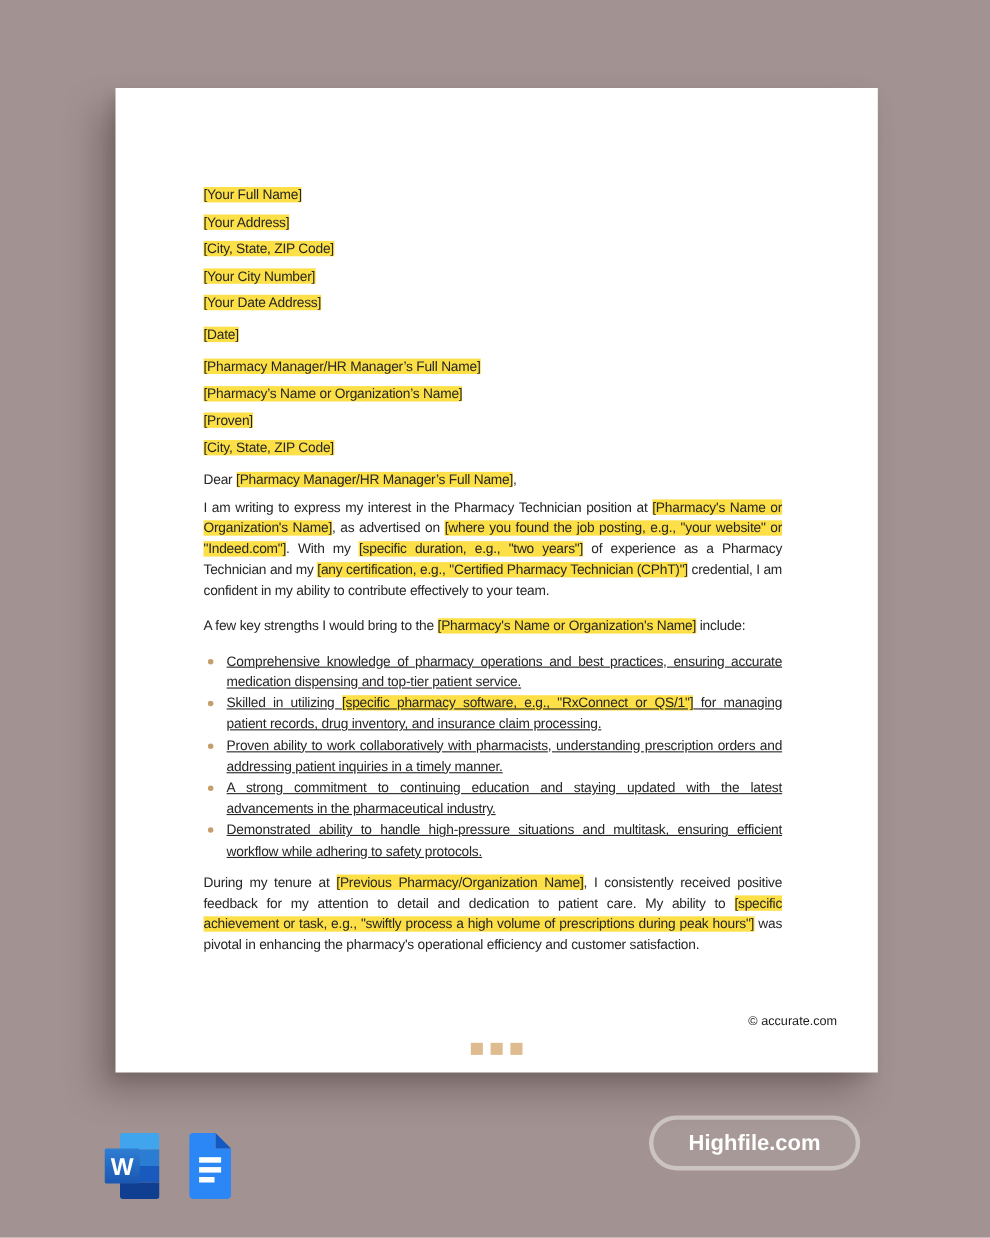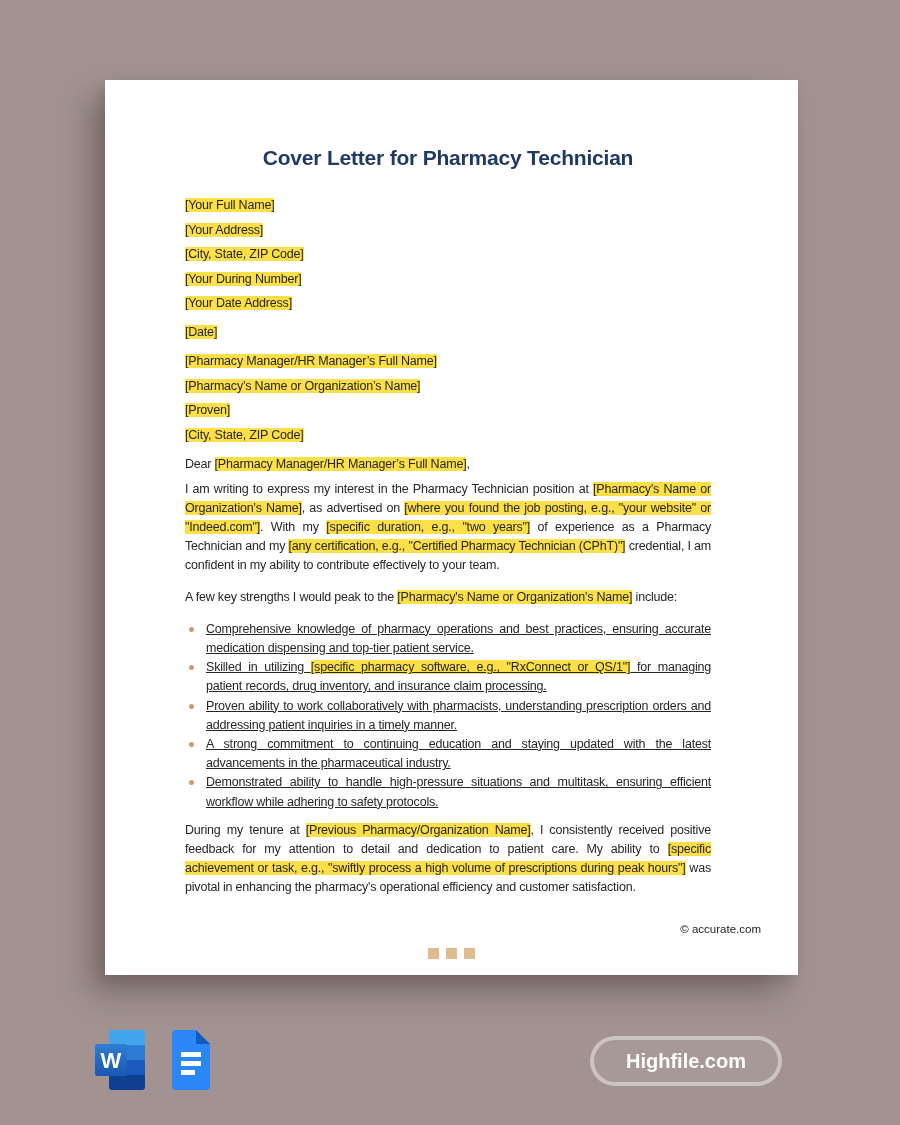--- a/index.html
+++ b/index.html
@@ -23,60 +23,59 @@
   .bullets li{position:relative;padding-left:21px;text-align:justify;}
   .bullets li::before{content:"";position:absolute;left:4px;top:7px;width:5px;height:5px;border-radius:50%;background:#c79e6b;}
   .closing{margin-top:9px;text-align:justify;}
   .copyright{position:absolute;right:37px;bottom:40px;font-size:11.5px;letter-spacing:0;color:#1c1c1c;}
   .dots{position:absolute;left:0;right:0;bottom:16px;display:flex;justify-content:center;gap:7px;}
   .dot{width:11px;height:11px;background:#debc90;display:block;}
 
   
   .word-icon{position:absolute;left:95px;top:1030px;width:50px;height:60px;cursor:pointer;}
   .gdocs-icon{position:absolute;left:172px;top:1030px;width:38px;height:60px;cursor:pointer;}
-  .brand-btn{position:absolute;left:590px;top:1036px;width:192px;height:50px;box-sizing:border-box;
+  .brand-btn{position:absolute;left:590px;top:1014px;width:192px;height:50px;box-sizing:border-box;
              border-radius:26px;border:4px solid rgba(255,255,255,.42);background:rgba(255,255,255,.06);
              color:#ffffff;font-weight:bold;font-size:20px;letter-spacing:0;
              display:flex;align-items:center;justify-content:center;
              font-family:"Liberation Sans",sans-serif;cursor:pointer;}
 </style>
 </head>
 <body>
 
 <div class="canvas">
 
   <div class="sheet">
     <div class="doc">
 
-      <h1 class="title">Cover Letter for Pharmacy Technician</h1>
 
       <div class="sender">
           <div class="addr-line"><span class="hl">[Your Full Name]</span></div>
           <div class="addr-line"><span class="hl">[Your Address]</span></div>
           <div class="addr-line"><span class="hl">[City, State, ZIP Code]</span></div>
-          <div class="addr-line"><span class="hl">[Your During Number]</span></div>
+          <div class="addr-line"><span class="hl">[Your City Number]</span></div>
           <div class="addr-line"><span class="hl">[Your Date Address]</span></div>
         </div>
 
       <div class="block">
           <div class="addr-line"><span class="hl">[Date]</span></div>
         </div>
 
       <div class="block">
           <div class="addr-line"><span class="hl">[Pharmacy Manager/HR Manager’s Full Name]</span></div>
           <div class="addr-line"><span class="hl">[Pharmacy’s Name or Organization’s Name]</span></div>
           <div class="addr-line"><span class="hl">[Proven]</span></div>
           <div class="addr-line"><span class="hl">[City, State, ZIP Code]</span></div>
         </div>
 
       <div class="salutation"><span>Dear </span><span class="hl">[Pharmacy Manager/HR Manager’s Full Name]</span><span>,</span></div>
 
       <p class="para"><span>I am writing to express my interest in the Pharmacy Technician position at </span><span class="hl">[Pharmacy's Name or Organization's Name]</span><span>, as advertised on </span><span class="hl">[where you found the job posting, e.g., "your website" or "Indeed.com"]</span><span>. With my </span><span class="hl">[specific duration, e.g., "two years"]</span><span> of experience as a Pharmacy Technician and my </span><span class="hl">[any certification, e.g., "Certified Pharmacy Technician (CPhT)"]</span><span> credential, I am confident in my ability to contribute effectively to your team.</span></p>
 
-      <p class="intro"><span>A few key strengths I would peak to the </span><span class="hl">[Pharmacy's Name or Organization's Name]</span><span> include:</span></p>
+      <p class="intro"><span>A few key strengths I would bring to the </span><span class="hl">[Pharmacy's Name or Organization's Name]</span><span> include:</span></p>
 
       <ul class="bullets">
           <li><span>Comprehensive knowledge of pharmacy operations and best practices, ensuring accurate medication dispensing and top-tier patient service.</span></li>
           <li><span>Skilled in utilizing </span><span class="hl">[specific pharmacy software, e.g., "RxConnect or QS/1"]</span><span> for managing patient records, drug inventory, and insurance claim processing.</span></li>
           <li><span>Proven ability to work collaboratively with pharmacists, understanding prescription orders and addressing patient inquiries in a timely manner.</span></li>
           <li><span>A strong commitment to continuing education and staying updated with the latest advancements in the pharmaceutical industry.</span></li>
           <li><span>Demonstrated ability to handle high-pressure situations and multitask, ensuring efficient workflow while adhering to safety protocols.</span></li>
         </ul>
 
       <p class="closing"><span>During my tenure at </span><span class="hl">[Previous Pharmacy/Organization Name]</span><span>, I consistently received positive feedback for my attention to detail and dedication to patient care. My ability to </span><span class="hl">[specific achievement or task, e.g., "swiftly process a high volume of prescriptions during peak hours"]</span><span> was pivotal in enhancing the pharmacy's operational efficiency and customer satisfaction.</span></p>

